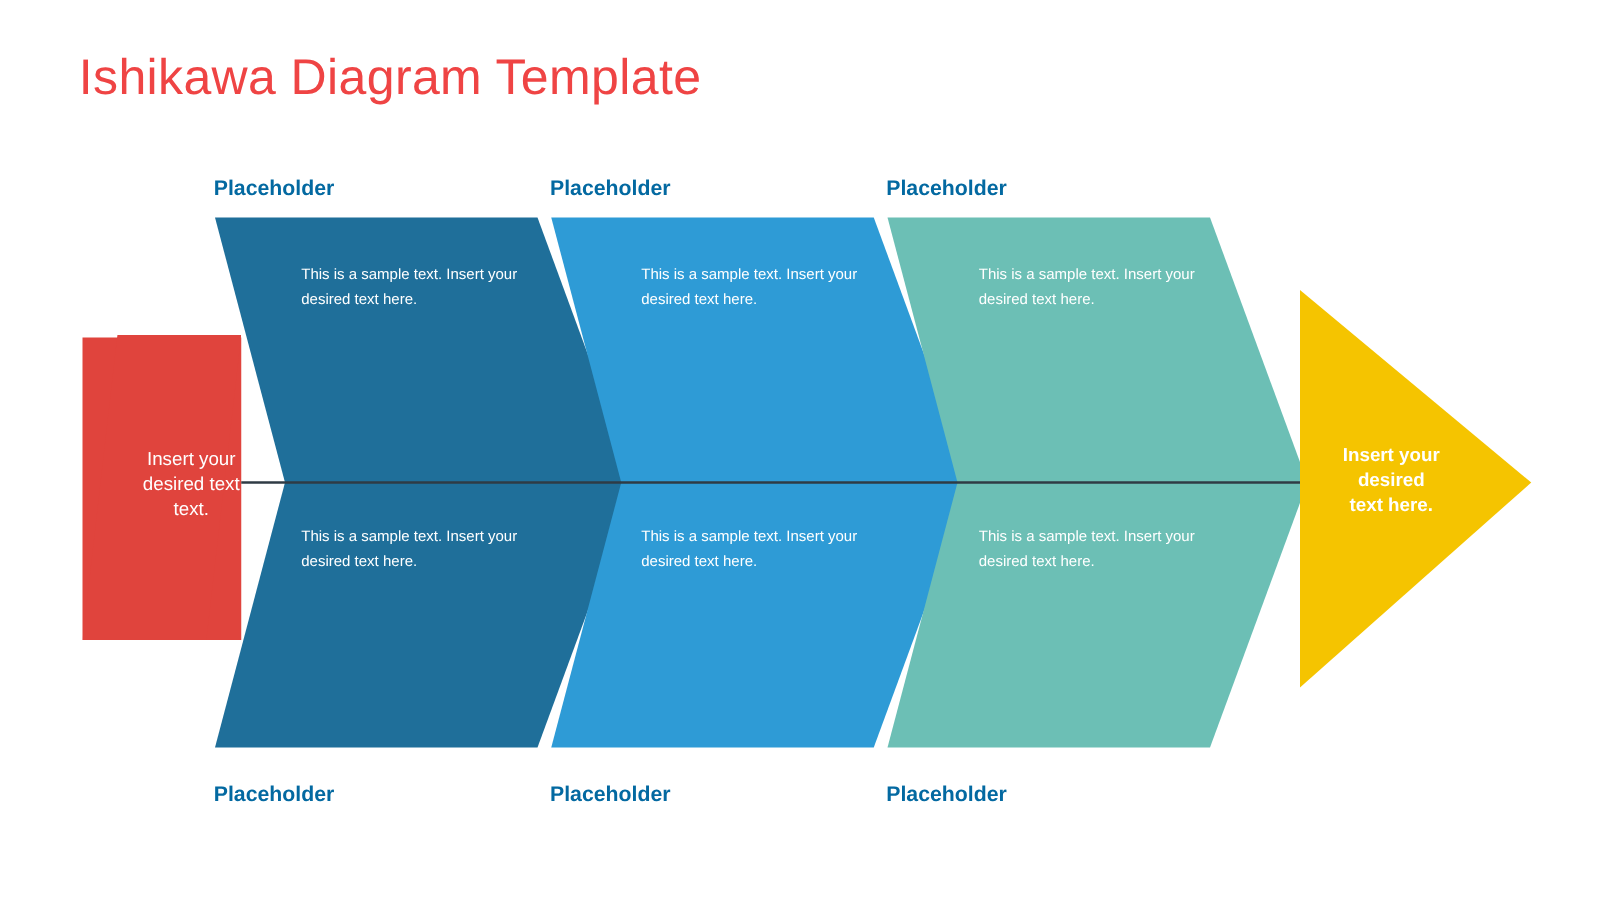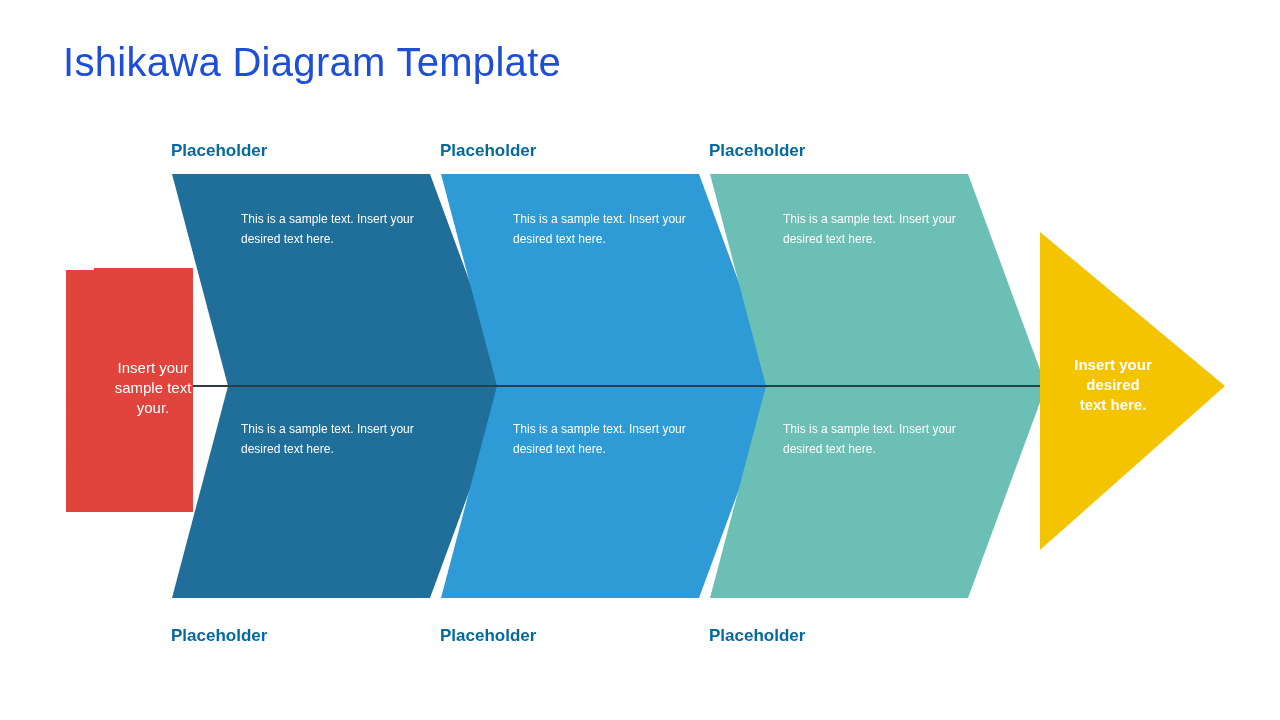--- a/index.html
+++ b/index.html
@@ -16,21 +16,21 @@
     color: #262626;
   }
 
   #page-title {
     position: absolute;
     left: 63px;
     top: 40px;
     font-size: 40px;
     font-weight: 400;
     letter-spacing: 0.3px;
-    color: #1d4ed8;
+    color: #ef4444;
     white-space: nowrap;
   }
 
   #diagram {
     position: absolute;
     left: 0;
     top: 0;
     width: 1280px;
     height: 720px;
   }
@@ -94,22 +94,22 @@
 
   <line x1="193" y1="386" x2="1046" y2="386" stroke="#2f3b45" stroke-width="2"></line>
 
   <polygon points="1040,232 1225,386 1040,550" fill="#f5c400"></polygon>
 </svg>
 
 <div style="position:absolute;left:66px;top:268px;width:127px;height:244px;background:#e0443d;clip-path:polygon(22% 0%, 100% 0%, 78% 100%, 0% 100%);"></div>
 
 <div class="cause-text-left" style="left:88px;top:358px;">
   <div>Insert your</div>
-  <div>sample text</div>
-  <div>your.</div>
+  <div>desired text</div>
+  <div>text.</div>
 </div>
 
 <div class="label-top" style="left:171px;top:141px;">Placeholder</div>
 <div class="label-top" style="left:440px;top:141px;">Placeholder</div>
 <div class="label-top" style="left:709px;top:141px;">Placeholder</div>
 
 <div class="label-bottom" style="left:171px;top:626px;">Placeholder</div>
 <div class="label-bottom" style="left:440px;top:626px;">Placeholder</div>
 <div class="label-bottom" style="left:709px;top:626px;">Placeholder</div>
 

